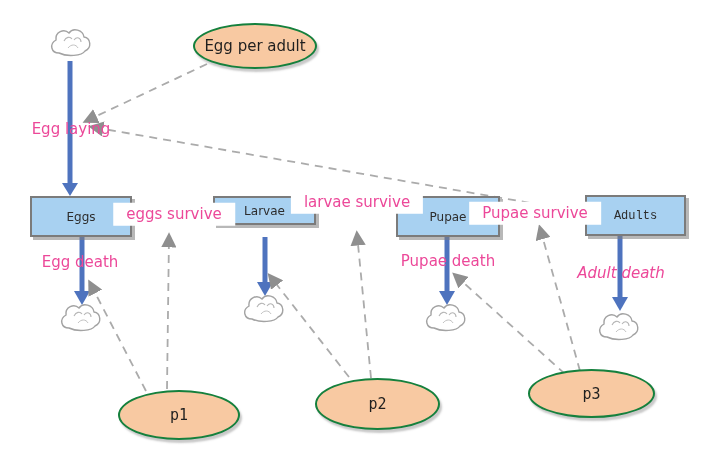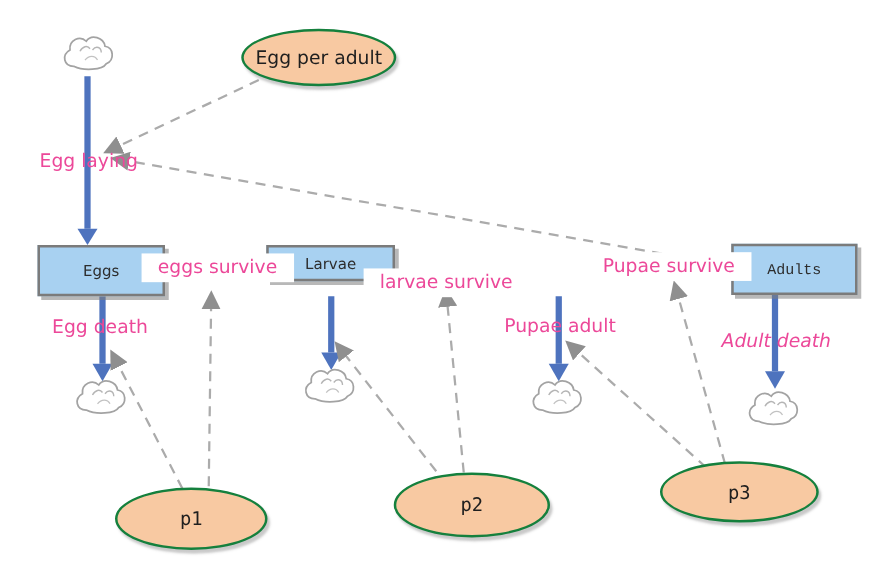--- a/index.html
+++ b/index.html
@@ -75,28 +75,29 @@
 
     <use href="#cloud" x="72" y="45"></use>
     <use href="#cloud" x="82" y="320"></use>
     <use href="#cloud" x="265" y="311"></use>
     <use href="#cloud" x="447" y="320"></use>
     <use href="#cloud" x="620" y="329"></use>
   </svg>
 
   <div class="stock" style="left:30px;top:196px;width:102px;height:41px;">Eggs</div>
   <div class="stock" style="left:213px;top:196px;width:103px;height:29px;">Larvae</div>
+  <div class="stock" style="left:396px;top:196px;width:104px;height:41px;">Pupae</div>
   <div class="stock" style="left:585px;top:195px;width:101px;height:41px;font-family:Liberation Mono, monospace;">Adults</div>
 
   <div class="flowlabel" style="left:71px;top:129px;">Egg laying</div>
   <div class="flowlabel bg" style="left:174px;top:214px;">eggs survive</div>
-  <div class="flowlabel bg" style="left:357px;top:226px;">larvae survive</div>
+  <div class="flowlabel bg" style="left:357px;top:202px;">larvae survive</div>
   <div class="flowlabel bg" style="left:535px;top:213px;">Pupae survive</div>
   <div class="flowlabel" style="left:80px;top:262px;">Egg death</div>
-  <div class="flowlabel" style="left:448px;top:261px;">Pupae adult</div>
+  <div class="flowlabel" style="left:448px;top:261px;">Pupae death</div>
   <div class="flowlabel" style="left:621px;top:273px;font-style:italic;">Adult death</div>
 
   <div class="param" style="left:193px;top:23px;width:124px;height:46px;">Egg per adult</div>
-  <div class="param mono" style="left:92px;top:390px;width:122px;height:50px;">p1</div>
+  <div class="param mono" style="left:118px;top:390px;width:122px;height:50px;">p1</div>
   <div class="param mono" style="left:315px;top:378px;width:125px;height:52px;">p2</div>
   <div class="param mono" style="left:528px;top:369px;width:127px;height:49px;">p3</div>
 
 </div>
 
 </body></html>

